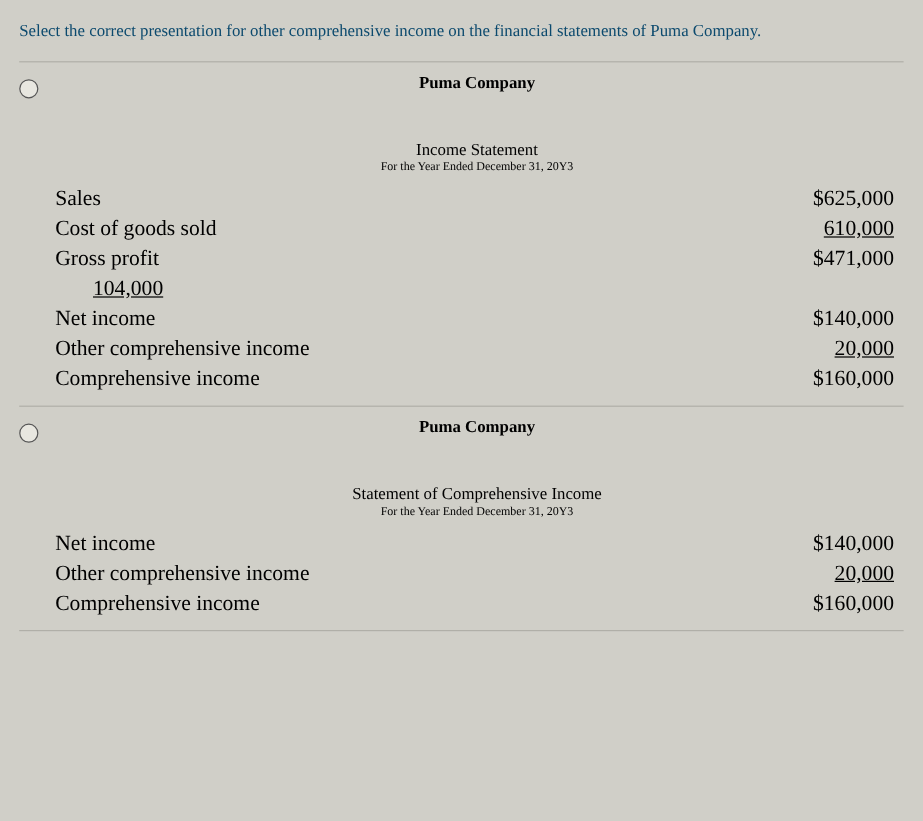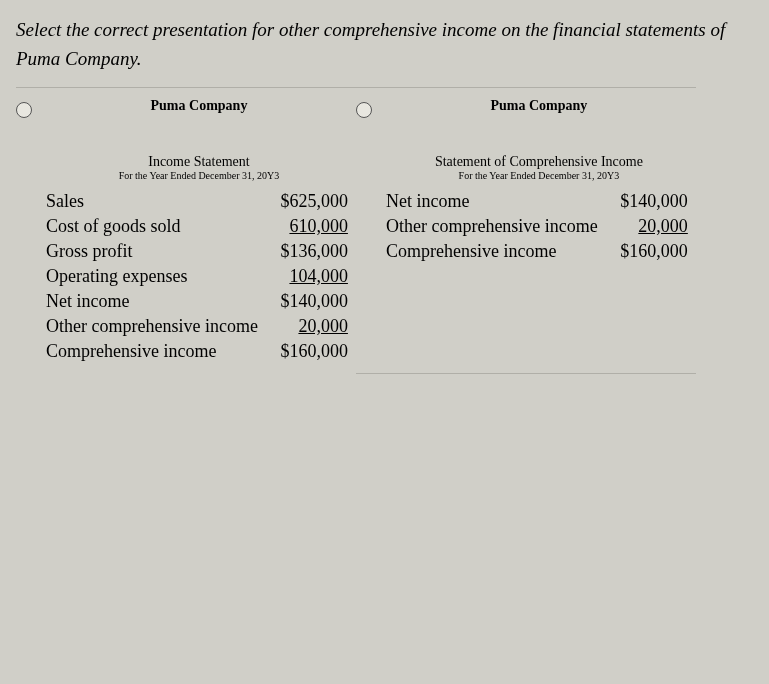--- a/index.html
+++ b/index.html
@@ -7,30 +7,29 @@
     body {
       font-family: Georgia, 'Times New Roman', serif;
       font-size: 14px;
       background: #d0cfc8;
       width: 769px;
       min-height: 684px;
       padding: 16px;
     }
 
     .question-text {
-      font-size: 19px;
-      color: #000000;
+      font-size: 14px;
+      color: #0c4a6e;
       line-height: 1.5;
       margin-bottom: 14px;
-      font-style: italic;
     }
 
     .options-container {
       display: flex;
-      flex-direction: row;
+      flex-direction: column;
       gap: 0;
     }
 
     .option-row {
       display: flex;
       align-items: flex-start;
       gap: 10px;
       padding: 10px 0;
       border-top: 1px solid #b0afa8;
     }
@@ -117,24 +116,23 @@
         <div class="line-item">
           <span class="label">Sales</span>
           <span class="amount">$625,000</span>
         </div>
         <div class="line-item">
           <span class="label">Cost of goods sold</span>
           <span class="amount underline">610,000</span>
         </div>
         <div class="line-item">
           <span class="label">Gross profit</span>
-          <span class="amount">$136,000</span>
+          <span class="amount">$471,000</span>
         </div>
         <div class="line-item">
-          <span class="label">Operating expenses</span>
           <span class="amount underline">104,000</span>
         </div>
         <div class="line-item">
           <span class="label">Net income</span>
           <span class="amount">$140,000</span>
         </div>
         <div class="line-item">
           <span class="label">Other comprehensive income</span>
           <span class="amount underline">20,000</span>
         </div>

